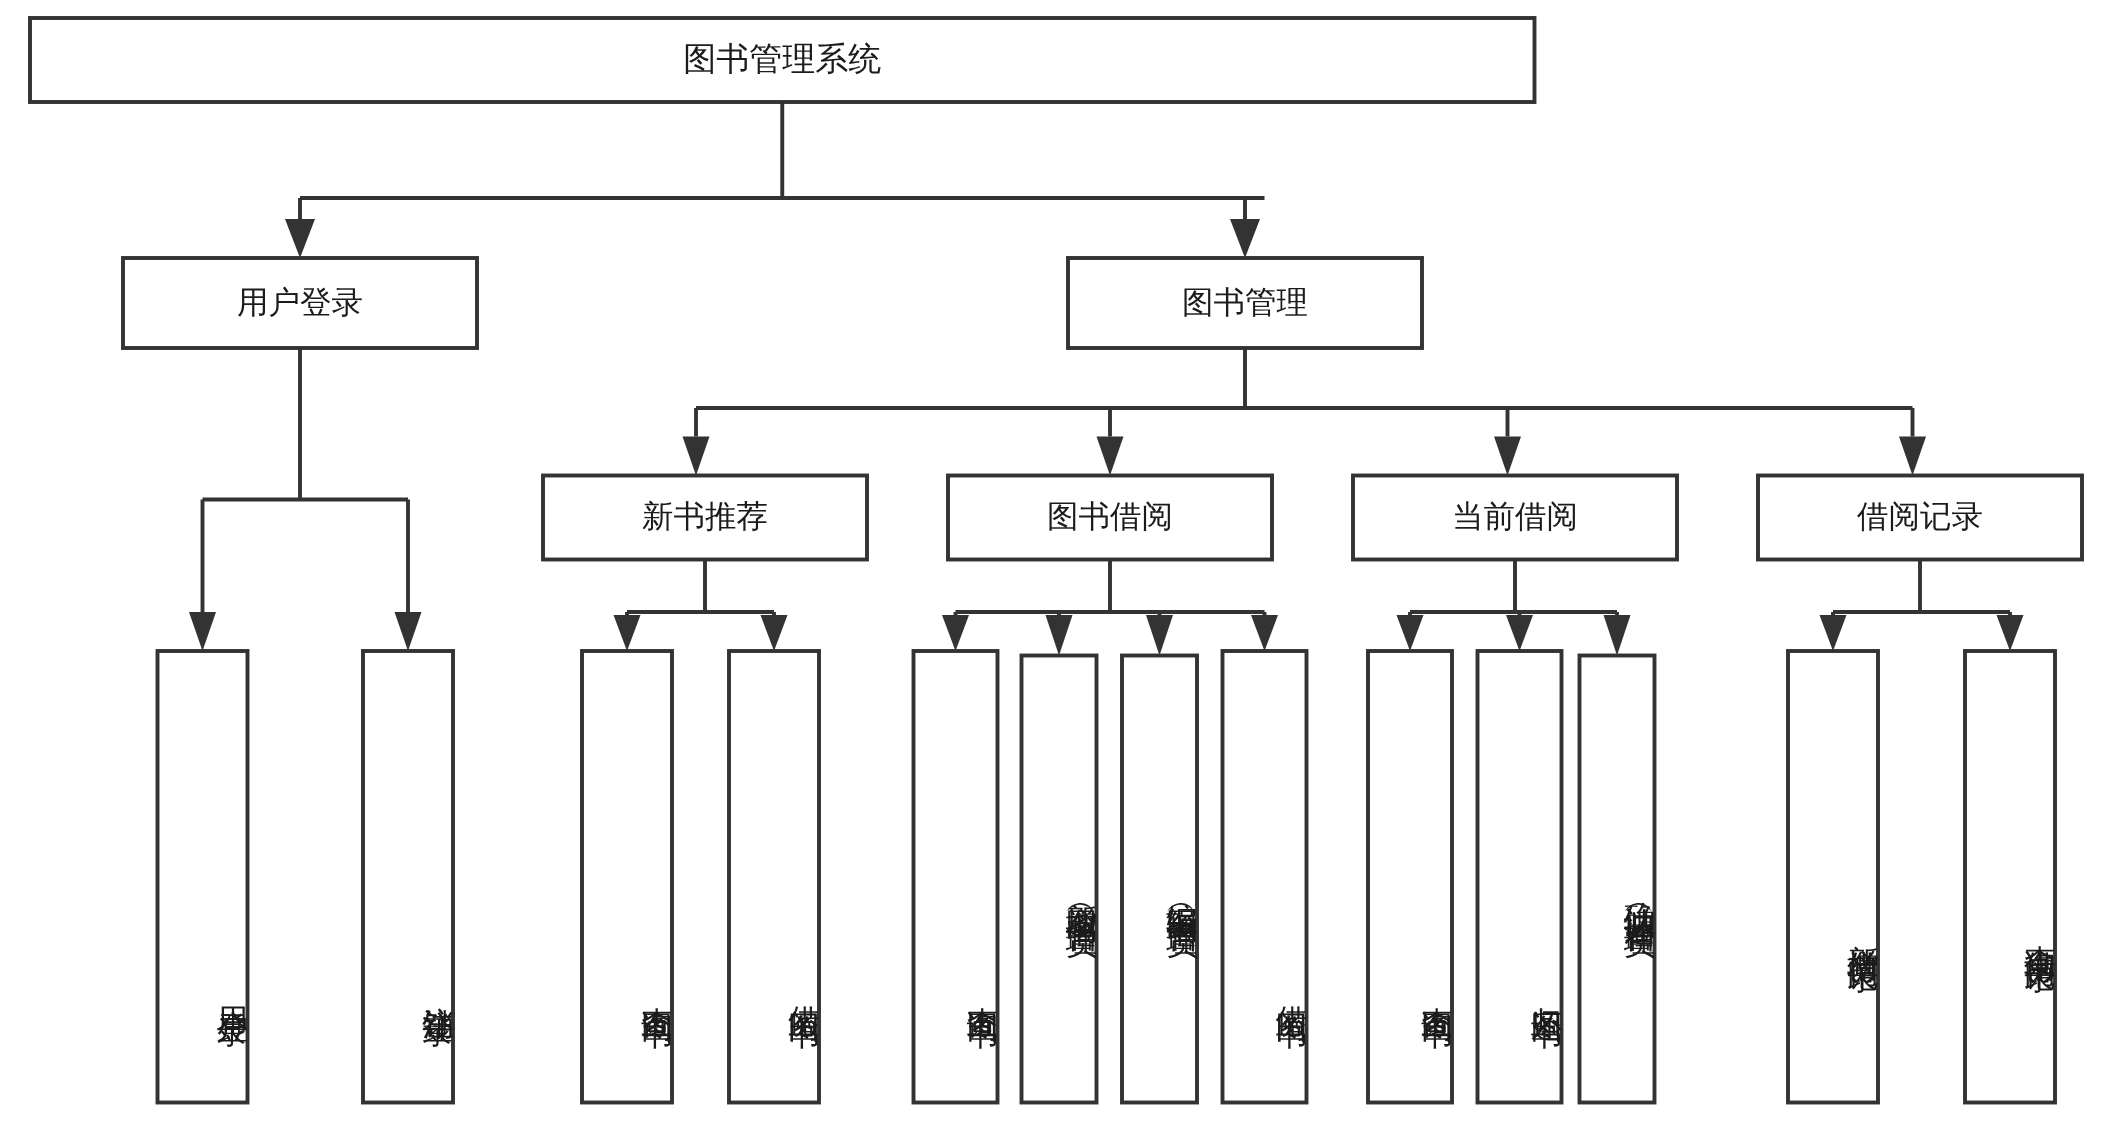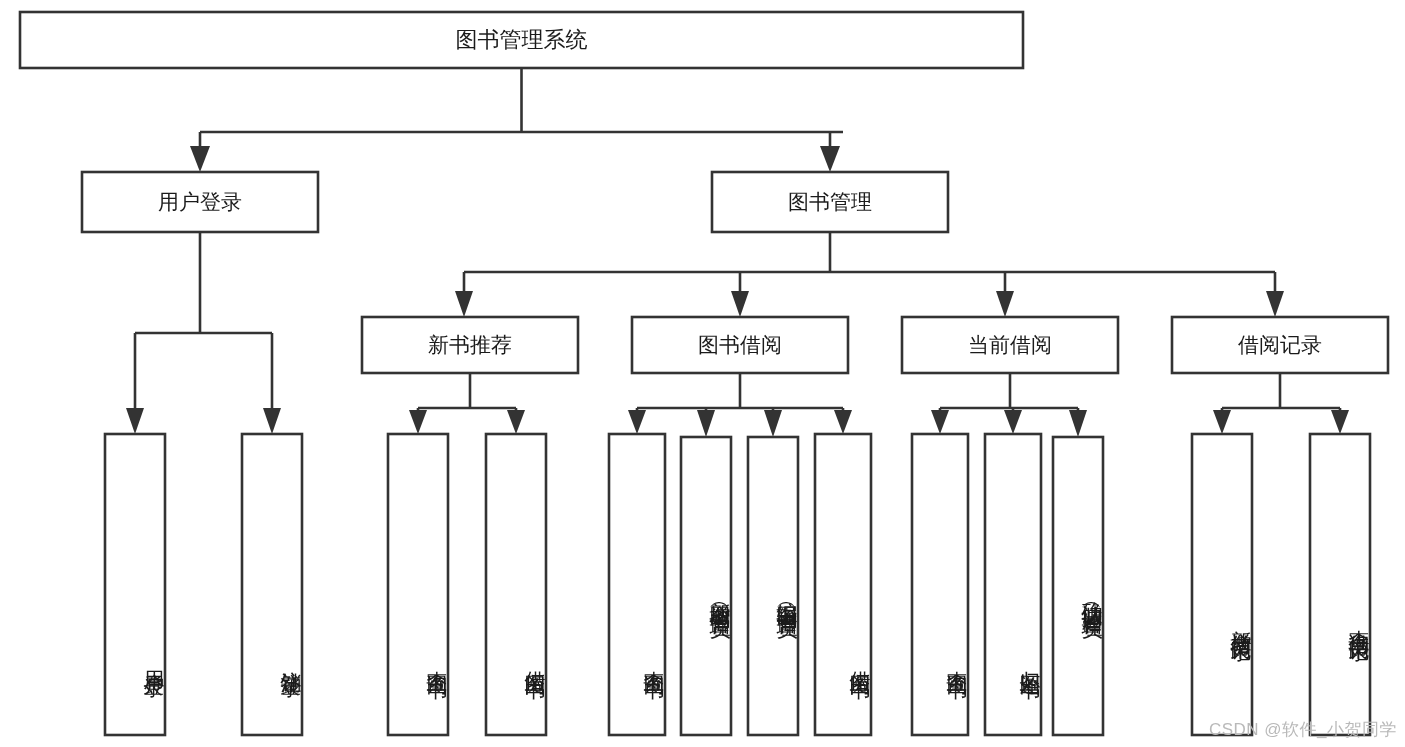--- a/index.html
+++ b/index.html
@@ -233,15 +233,14 @@
   <div class="vlabel" style="left:912px; top:434px;  width:56px; height:301px; padding-top:74px;">查询图书</div>
 
   <div class="vlabel" style="left:985px; top:434px;  width:56px; height:301px; padding-top:74px;">归还图书</div>
 
   <div class="vlabel" style="left:1053px; top:437px; width:50px; height:298px; padding-top:10px;">确认归还（管理员）</div>
 
   <div class="vlabel" style="left:1192px; top:434px; width:60px; height:301px; padding-top:36px;">新增借阅记录</div>
 
   <div class="vlabel" style="left:1310px; top:434px; width:60px; height:301px; padding-top:36px;">查询借阅记录</div>
 
-  <div class="watermark">CSDN @软件_小贺同学</div>
 
 </div>
 
 </body></html>

